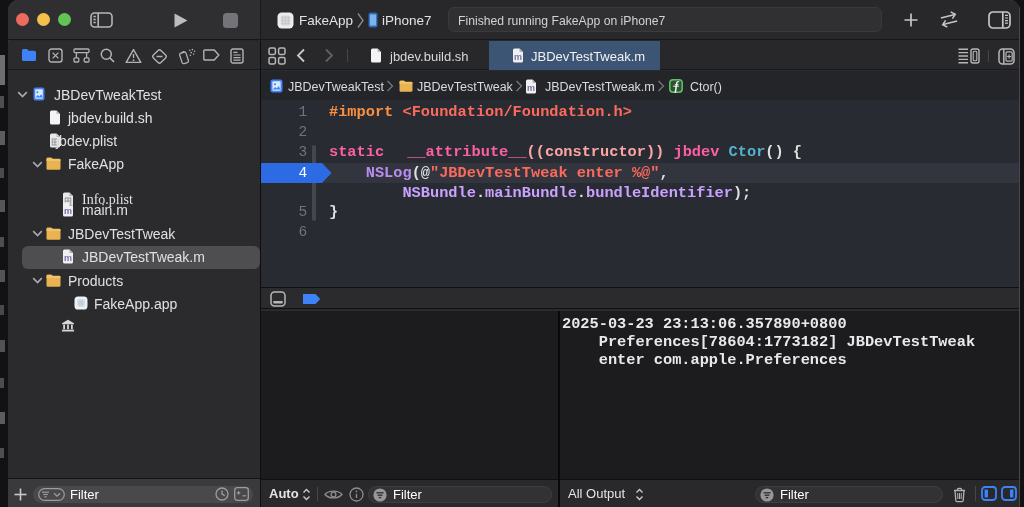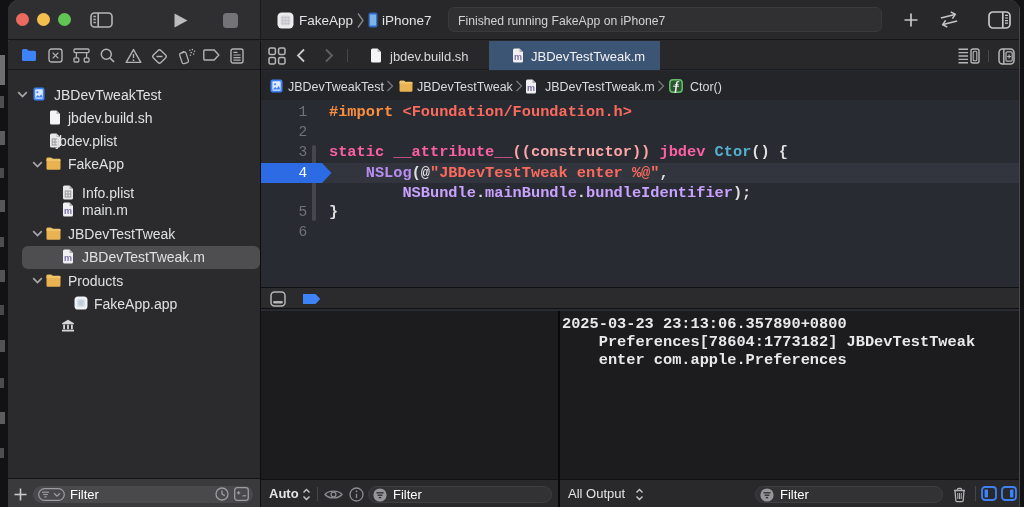--- a/index.html
+++ b/index.html
@@ -239,21 +239,21 @@
         <svg class="abs" style="left:24px;top:8.5px;" width="11" height="7" viewBox="0 0 11 7">
             <path d="M1.2 1.2 L5.5 5.6 L9.8 1.2" fill="none" stroke="#a8a8ac" stroke-width="1.7"></path>
           </svg>
         <svg class="abs" style="left:37.5px;top:5px;" width="15" height="13" viewBox="0 0 15 13">
           <path d="M0.5 1.8 a1.3 1.3 0 0 1 1.3-1.3 h3.4 l1.5 1.6 h6.5 a1.3 1.3 0 0 1 1.3 1.3 v8 a1.3 1.3 0 0 1 -1.3 1.3 h-11.4 a1.3 1.3 0 0 1 -1.3-1.3 Z" fill="#e8b350"></path>
           <path d="M0.5 4 h14 v-0.9 a1.3 1.3 0 0 0 -1.3-1.3 h-6.5 l-0.6-0.6 h-4.3 a1.3 1.3 0 0 0 -1.3 1.3 Z" fill="#f0c46a"></path>
         </svg>
         <span class="abs" style="left:60px;top:4px;">FakeApp</span>
       </div>
 
-      <div class="trow" style="top:140px;">
+      <div class="trow" style="top:147px;font-family:Liberation Serif, serif;">
         <svg class="abs" style="left:53.5px;top:4px;" width="12" height="15" viewBox="0 0 12 15">
           <path d="M1 2 a1.5 1.5 0 0 1 1.5-1.5 h5 L11 4 v9 a1.5 1.5 0 0 1 -1.5 1.5 h-7 A1.5 1.5 0 0 1 1 13 Z" fill="#e8e8ea"></path>
           <path d="M7.5 0.5 L7.5 4 L11 4 Z" fill="#b0b0b3"></path>
           <rect x="3.2" y="6" width="5.6" height="6" fill="none" stroke="#8e8e92" stroke-width="0.9"></rect>
           <line x1="6" y1="6" x2="6" y2="12" stroke="#8e8e92" stroke-width="0.9"></line>
           <line x1="3.2" y1="9" x2="8.8" y2="9" stroke="#8e8e92" stroke-width="0.9"></line>
         </svg>
         <span class="abs" style="left:74px;top:4px;">Info.plist</span>
       </div>
 
@@ -435,21 +435,21 @@
       <svg class="abs" style="left:0;top:62.5px;" width="71" height="20" viewBox="0 0 71 20">
         <path d="M0 0 H61 L70.5 10 L61 20 H0 Z" fill="#2d6be4"></path>
       </svg>
       <div class="ln" style="top:2px;">1&nbsp;</div>
       <div class="ln" style="top:22px;">2&nbsp;</div>
       <div class="ln" style="top:42px;">3&nbsp;</div>
       <div class="ln" style="top:62.5px;color:#ffffff;">4&nbsp;</div>
       <div class="ln" style="top:102px;">5&nbsp;</div>
       <div class="ln" style="top:122px;">6&nbsp;</div>
       <div class="cl" style="left:68px;top:2px;"><span style="color:#fd8f3f;">#import</span> <span style="color:#fc6a5d;">&lt;Foundation/Foundation.h&gt;</span></div>
-      <div class="cl" style="left:68px;top:42px;"><span style="color:#fc5fa3;">static</span> <span style="color:#fc5fa3;">__attribute__</span><span style="color:#fca5a5;">((constructor))</span> <span style="color:#fc5fa3;">jbdev</span> <span style="color:#55b1cf;">Ctor</span><span style="color:#dfdfe0;">() {</span></div>
+      <div class="cl" style="left:68px;top:42px;"><span style="color:#fc5fa3;">static</span> <span style="color:#fc5fa3;margin-left:14px;">__attribute__</span><span style="color:#fca5a5;">((constructor))</span> <span style="color:#fc5fa3;">jbdev</span> <span style="color:#55b1cf;">Ctor</span><span style="color:#dfdfe0;">() {</span></div>
       <div class="cl" style="left:68px;top:62.5px;"><span style="color:#b88df2;">    NSLog</span><span style="color:#dfdfe0;">(@</span><span style="color:#fc6a5d;">"JBDevTestTweak enter %@"</span><span style="color:#dfdfe0;">,</span></div>
       <div class="cl" style="left:68px;top:82.5px;"><span style="color:#c9a1ff;">        NSBundle</span><span style="color:#dfdfe0;">.</span><span style="color:#c9a1ff;">mainBundle</span><span style="color:#dfdfe0;">.</span><span style="color:#c9a1ff;">bundleIdentifier</span><span style="color:#dfdfe0;">);</span></div>
       <div class="cl" style="left:68px;top:102px;"><span style="color:#dfdfe0;">}</span></div>
       <div class="abs" style="left:758px;top:68px;width:3px;height:26px;background:#3e4046;border-radius:1.5px;"></div>
     </div>
     <div id="dbgbar">
       <svg class="abs" style="left:9px;top:2.5px;" width="16" height="16" viewBox="0 0 16 16">
         <rect x="1" y="1" width="14" height="14" rx="3.5" fill="none" stroke="#b6b6b9" stroke-width="1.5"></rect>
         <rect x="3.2" y="10" width="9.6" height="2.6" rx="1" fill="#b6b6b9"></rect>
       </svg>

